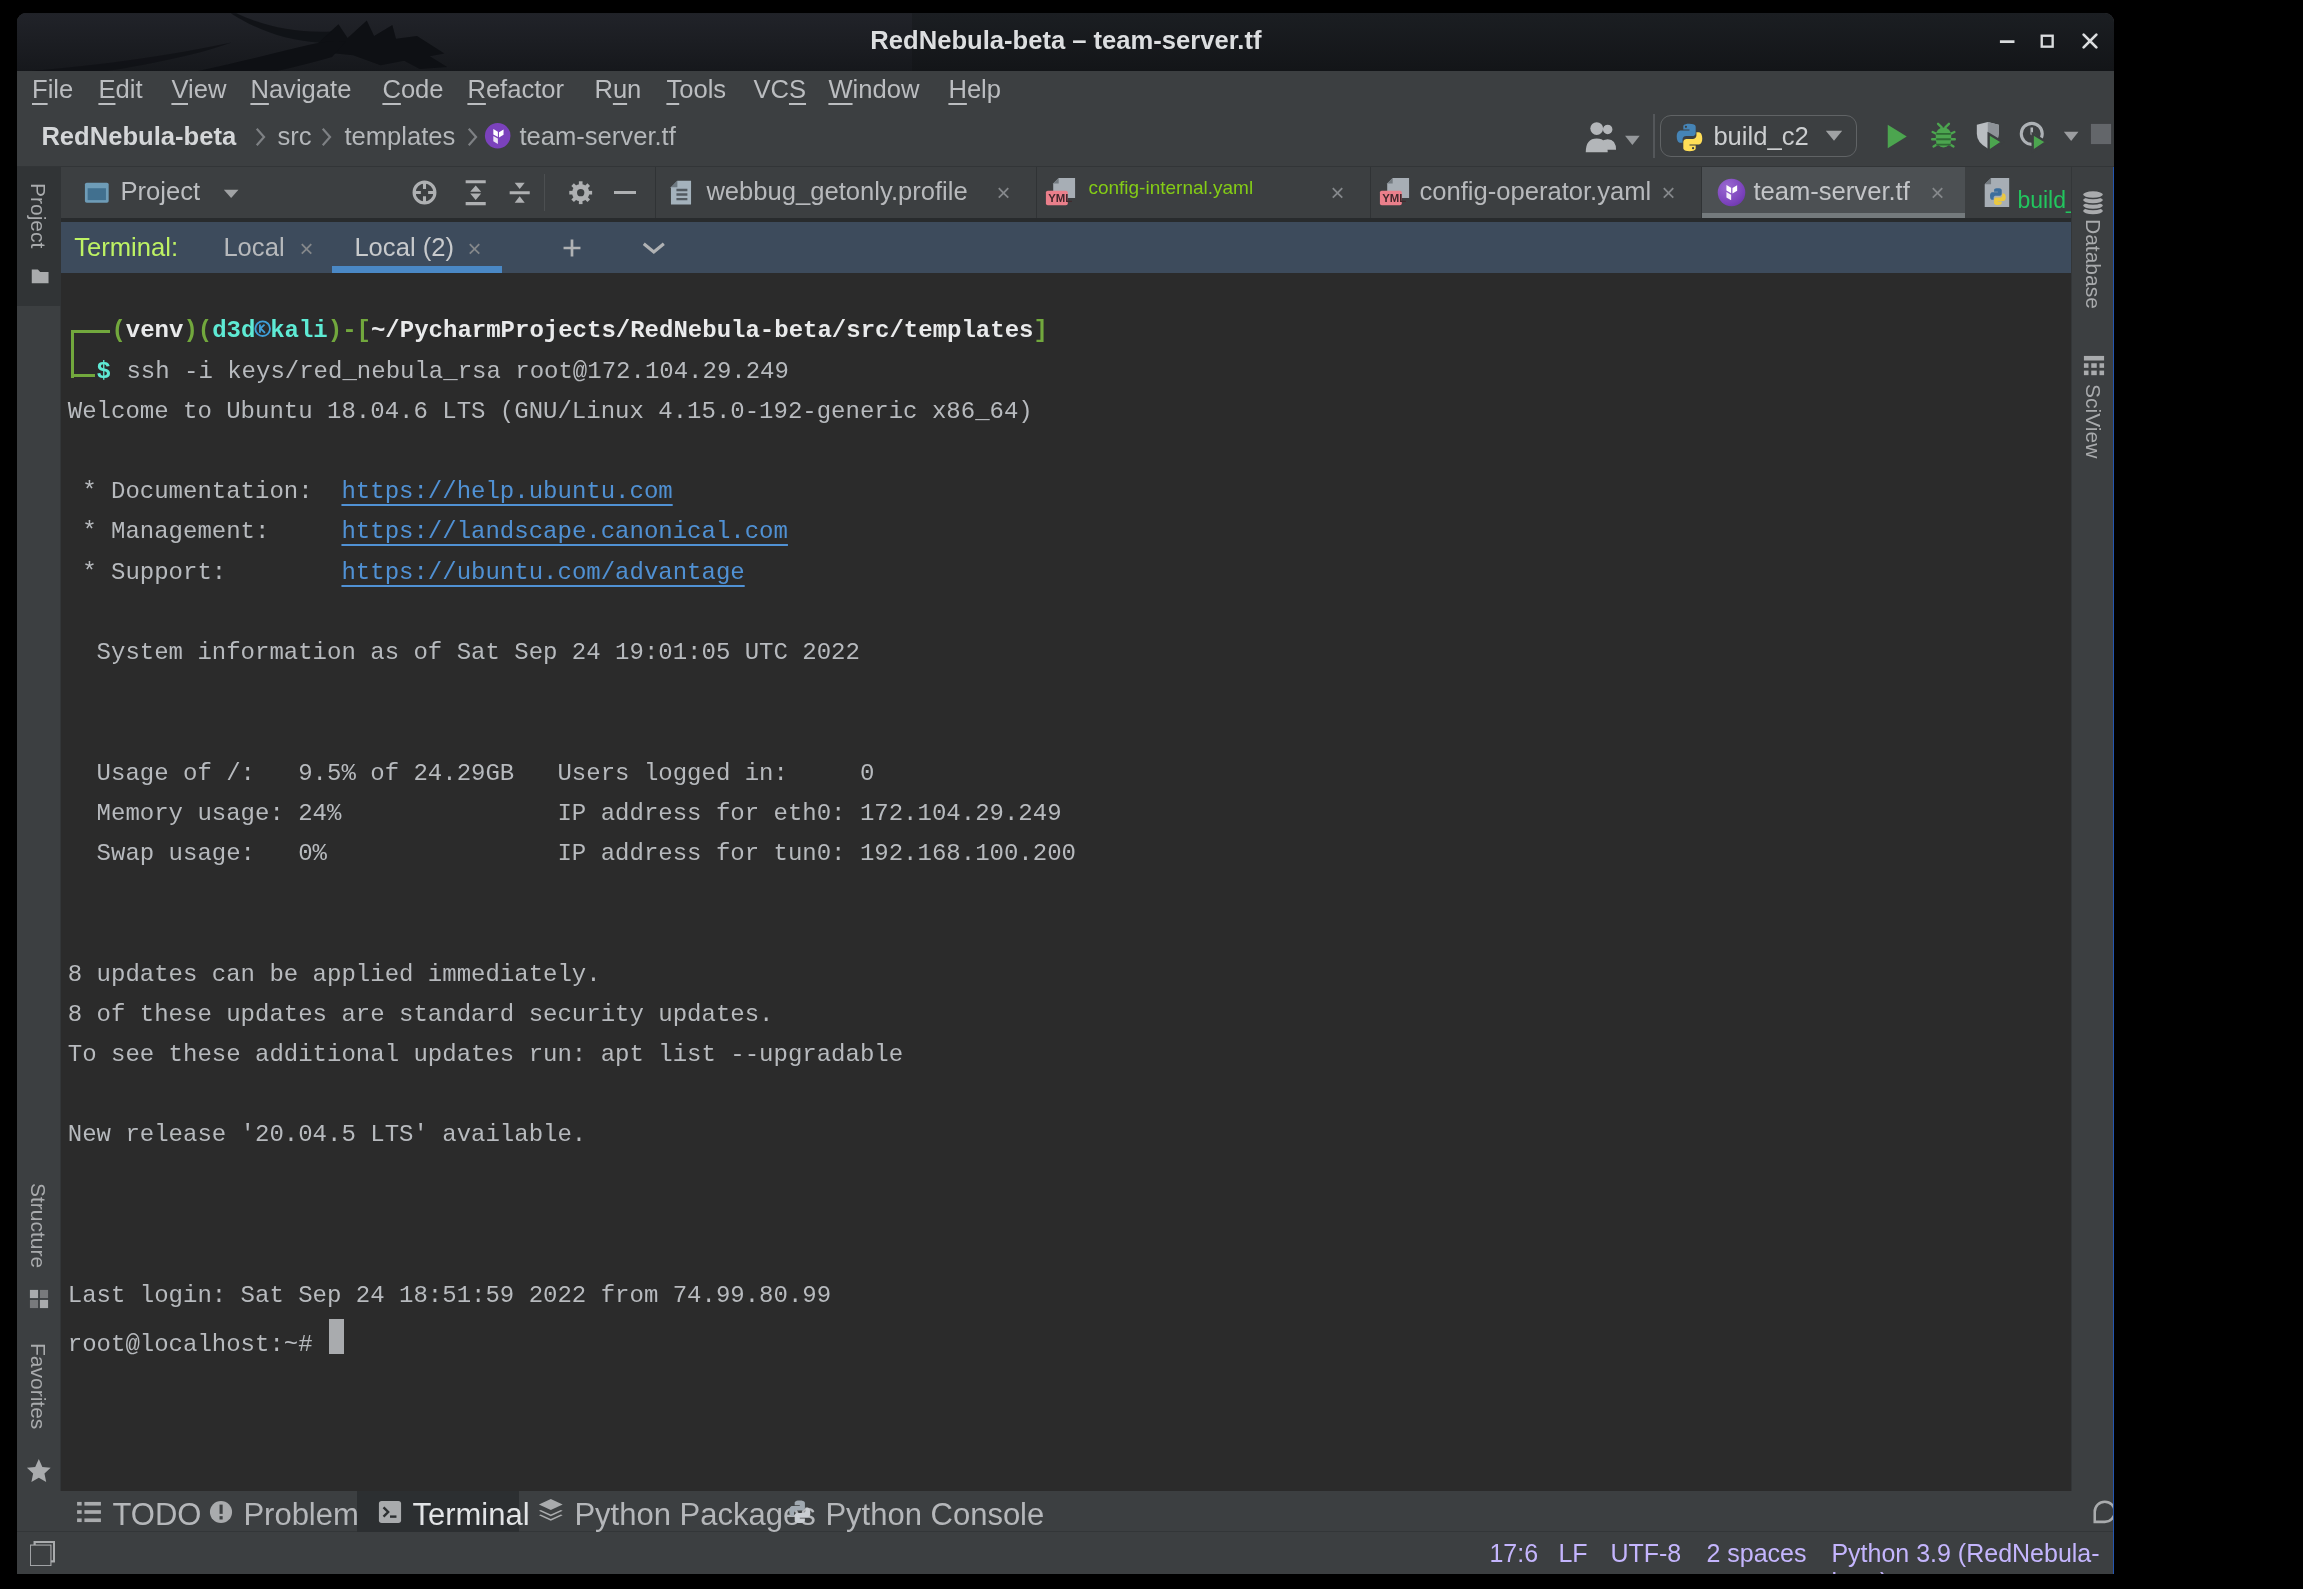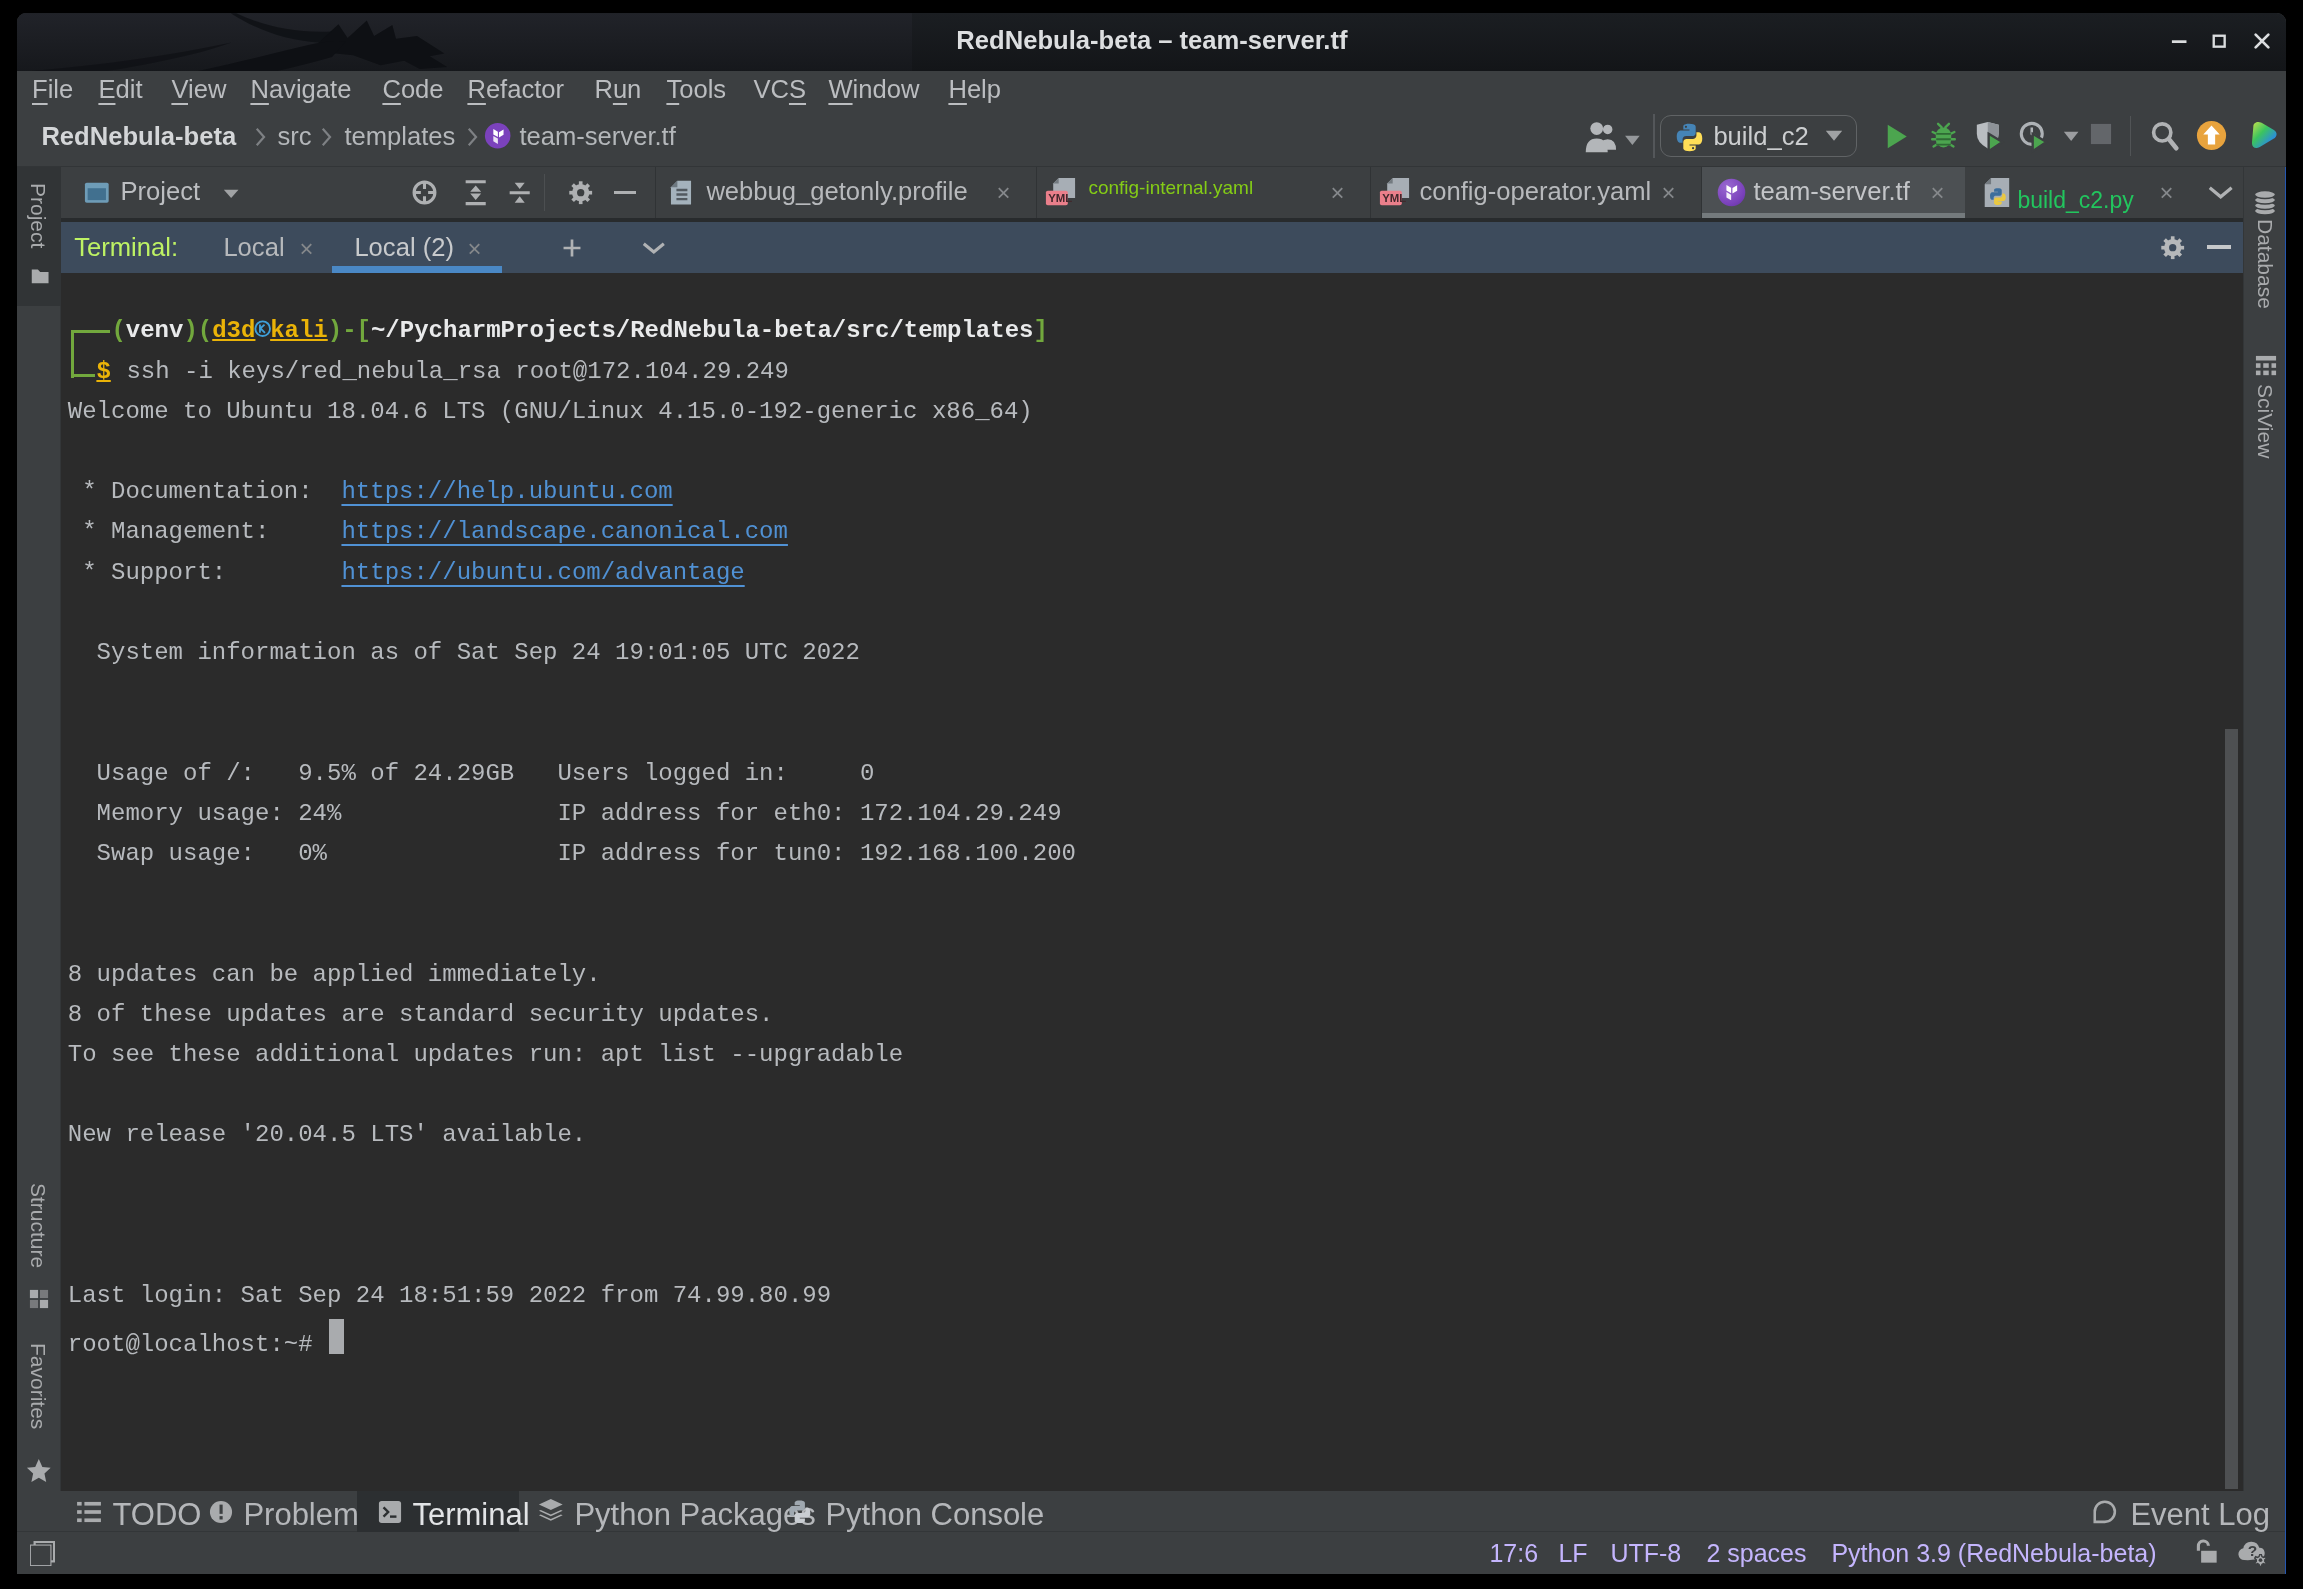--- a/index.html
+++ b/index.html
@@ -1,17 +1,17 @@
 <!DOCTYPE html>
 <html style="font-size:14.6px"><head><meta charset="utf-8">
 <style>
 html,body{margin:0;padding:0;background:#000;width:2304px;height:1590px;overflow:hidden;}
 *{box-sizing:border-box;}
 body{font-family:"Liberation Sans",sans-serif;-webkit-font-smoothing:antialiased;}
-#win{position:absolute;left:17.4px;top:12.8px;width:2269px;height:1561px;background:#3c3f41;border-radius:9.1px 9.1px 0 0;overflow:hidden;}
+#win{position:absolute;left:17.4px;top:12.8px;width:2097px;height:1561px;background:#3c3f41;border-radius:9.1px 9.1px 0 0;overflow:hidden;}
 
 #titlebar{position:absolute;left:0;top:0;width:100%;height:58px;background:linear-gradient(#1b1e22,#131518);}
 #menubar{position:absolute;left:0;top:58px;width:100%;height:38px;background:#3c3f41;}
 #navbar{position:absolute;left:0;top:96px;width:100%;height:58px;background:#3c3f41;border-bottom:0.9px solid #323537;}
 #tabsrow{position:absolute;left:44px;top:154px;right:43px;height:51px;background:#3c3f41;}
 #darkline{position:absolute;left:44px;top:205px;right:43px;height:4.6px;background:#282b2d;}
 #lstripe{position:absolute;left:0;top:154px;width:44px;height:1325px;background:#3c3f41;border-right:0.9px solid #333638;}
 #rstripe{position:absolute;right:0;top:154px;width:43px;height:1325px;background:#3c3f41;border-left:0.9px solid #333638;}
 #termhead{position:absolute;left:44px;top:209px;right:43px;height:51px;background:#3d4b5c;}
 #termbody{position:absolute;left:44px;top:260px;right:43px;height:1218px;background:#2b2b2b;}
@@ -24,21 +24,21 @@
 
 .menu{position:absolute;top:4.6px;color:#bbbdc0;font-size:25.6px;}
 .menu u{text-underline-offset:4.6px;text-decoration-thickness:1.8px;}
 
 .crumb{position:absolute;top:12.8px;color:#b4b7ba;font-size:25.6px;}
 .chev{position:absolute;top:18.3px;}
 
 .tl{position:absolute;left:6.4px;white-space:pre;font-family:"Liberation Mono",monospace;font-size:24px;line-height:40px;color:#b7babe;}
 .tl b{color:#e9eaeb;font-weight:bold;}
 .g{color:#72a83d;font-weight:bold;}
-.bl{color:#eab308;font-weight:bold;text-decoration:underline;}
+.bl{color:#5eead4;font-weight:bold;}
 .lk{color:#5091d4;text-decoration:underline;text-underline-offset:5.5px;}
 .kali svg{vertical-align:-0.9px;margin:0 -0.9px 0 -1.8px;}
 .vlab{position:absolute;writing-mode:vertical-rl;font-size:21px;color:#a9abad;}
 .bbt{position:absolute;top:6.4px;font-size:31px;color:#b5b7ba;}
 .sbt{position:absolute;top:6px;font-size:25px;color:#c4b5fd;}
 </style></head>
 <body>
 <div id="win">
   <div id="titlebar">
     <svg id="dragon" width="895" height="58" viewBox="0 0 980 63" style="position:absolute;left:0;top:0">

